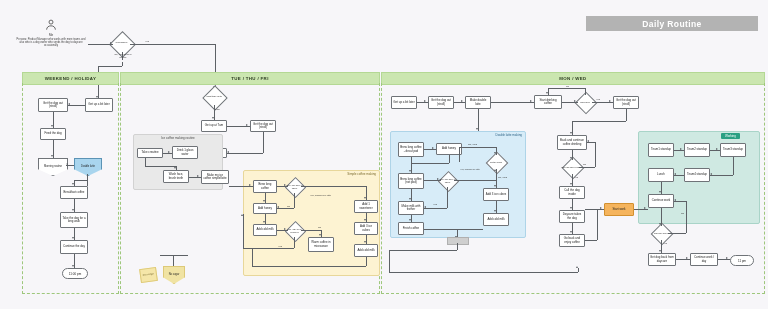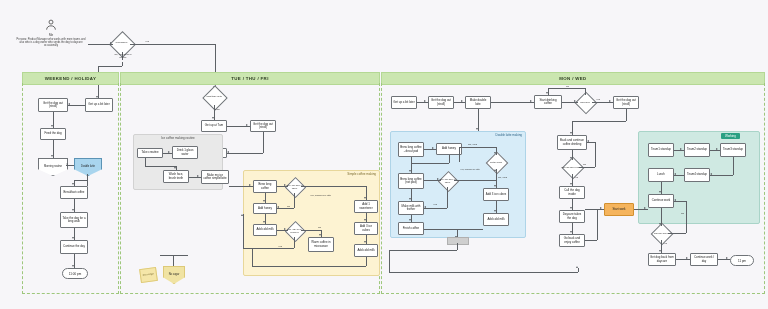--- a/index.html
+++ b/index.html
@@ -102,20 +102,21 @@
     transform:rotate(-8deg);font-size:2.4px;color:#6a5c22;
     display:flex;align-items:center;justify-content:center;text-align:center;
     padding:1px;box-sizing:border-box;line-height:1.1;
   }
 </style>
 </head>
 <body>
 
 <div id="stage">
 
+  <div class="titlebar">Daily Routine</div>
 
   <div class="persona">
     <svg width="14" height="14" viewBox="0 0 24 24" style="display:block;margin:0 auto;">
       <circle cx="12" cy="7" r="3.4" fill="none" stroke="#555" stroke-width="1.5"></circle>
       <path d="M4.5 20c0-4.2 3.4-6.6 7.5-6.6S19.5 15.8 19.5 20" fill="none" stroke="#555" stroke-width="1.5"></path>
     </svg>
     <div class="who">Me</div>
     <div class="desc">Persona: Product Manager who works with more teams and also who is a dog owner who sends the dog to daycare occasionally</div>
   </div>
 

